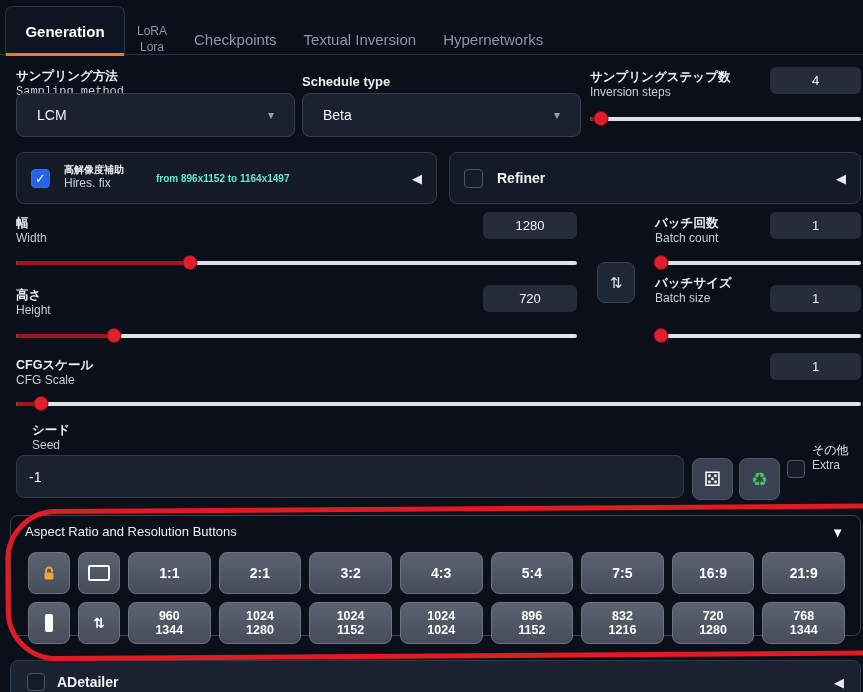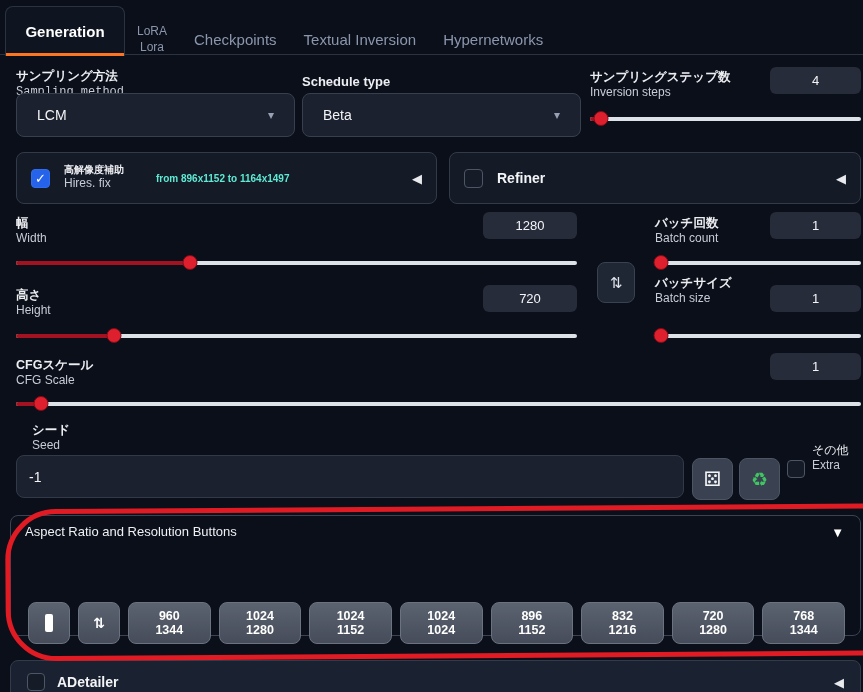--- a/index.html
+++ b/index.html
@@ -210,20 +210,39 @@
   <div class="cb" style="position:absolute;left:787px;top:460px;width:18px;height:18px;"></div>
   <div class="extra-label">
     <div>その他</div>
     <div class="en">Extra</div>
   </div>
 
   <div class="aspect">
     <div class="aspect-title">Aspect Ratio and Resolution Buttons</div>
     <span class="aspect-caret">▼</span>
 
+    <div class="btnrow" style="top:36px;">
+      <div class="abtn icon-btn">
+        <svg width="16" height="15" viewBox="0 0 16 15">
+          <path d="M5 7 V4.5 a3 3 0 0 1 6 0 V6" fill="none" stroke="#f0a43c" stroke-width="1.8"></path>
+          <rect x="3.5" y="6.5" width="9" height="7" rx="1.5" fill="#f0a43c"></rect>
+        </svg>
+      </div>
+      <div class="abtn icon-btn">
+        <span class="rect-ic"></span>
+      </div>
+      <div class="abtn">1:1</div>
+      <div class="abtn">2:1</div>
+      <div class="abtn">3:2</div>
+      <div class="abtn">4:3</div>
+      <div class="abtn">5:4</div>
+      <div class="abtn">7:5</div>
+      <div class="abtn">16:9</div>
+      <div class="abtn">21:9</div>
+    </div>
 
     <div class="btnrow" style="top:86px;">
       <div class="abtn icon-btn">
         <span class="bar-ic"></span>
       </div>
       <div class="abtn icon-btn">
         <span>⇅</span>
       </div>
       <div class="abtn res">
         <span>960</span>

